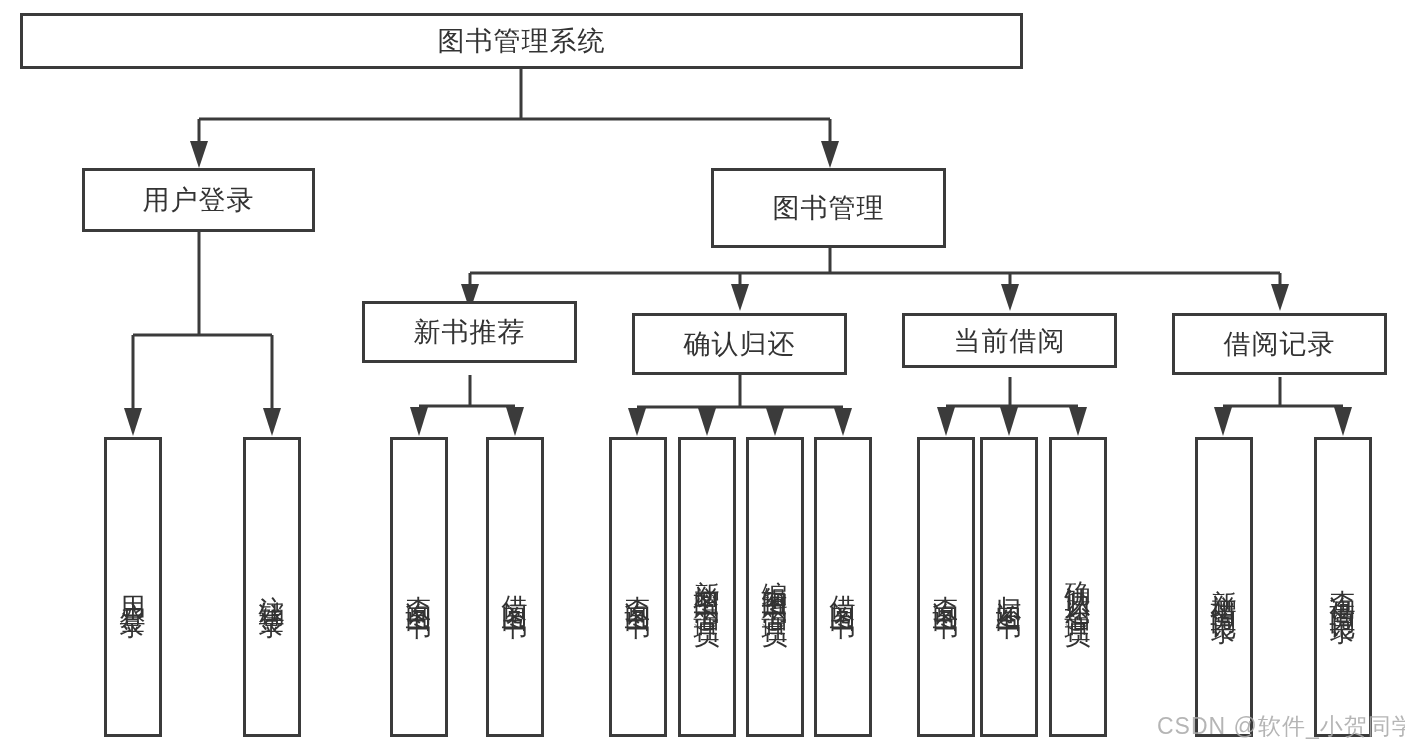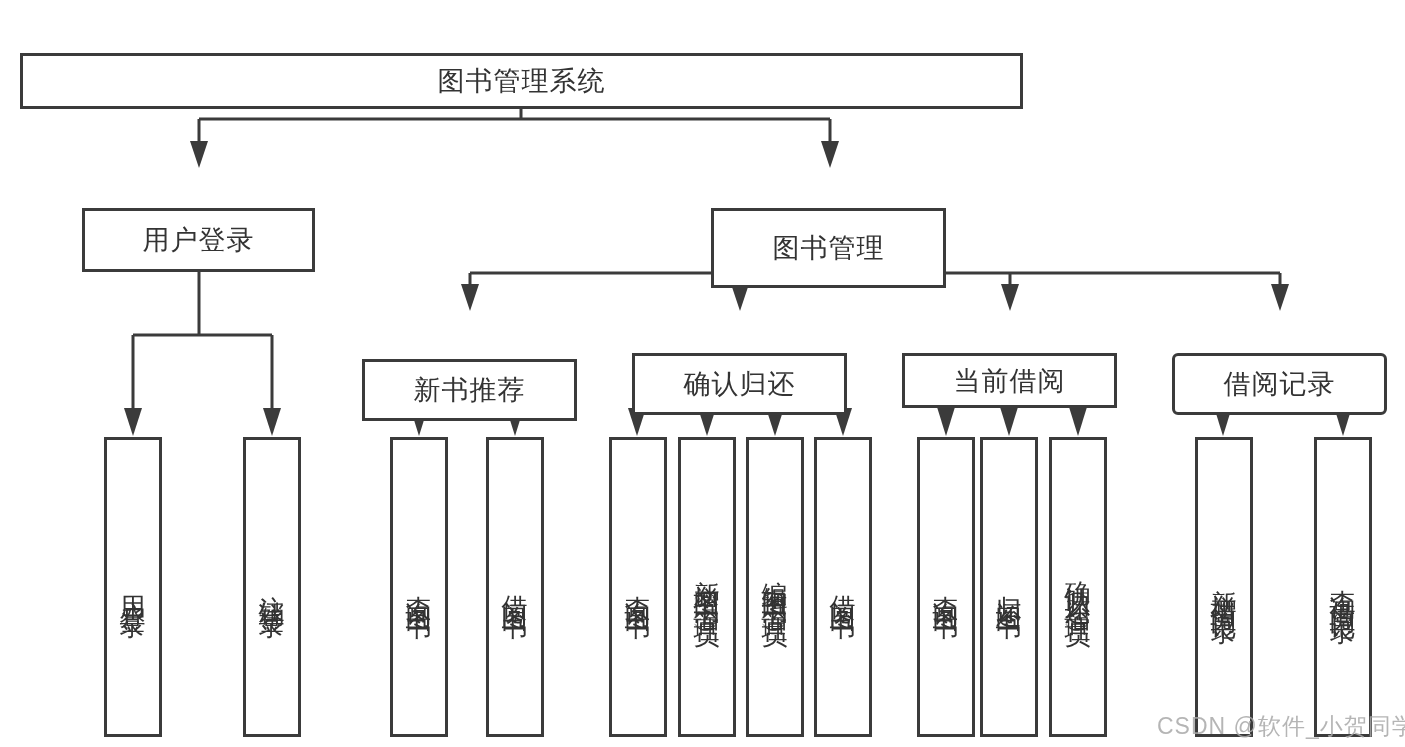--- a/index.html
+++ b/index.html
@@ -25,21 +25,21 @@
     position: absolute;
     box-sizing: border-box;
     border: 3px solid #3b3b3b;
     background: #ffffff;
     display: flex;
     align-items: center;
     justify-content: center;
     color: #333333;
     z-index: 2;
   }
-  .node.h { font-size: 27px; letter-spacing: 1px; margin-top: 40px; }
+  .node.h { font-size: 27px; letter-spacing: 1px; }
   .node.leaf { top: 437px; width: 58px; height: 300px; }
   .vtext {
     writing-mode: vertical-rl;
     text-orientation: mixed;
     font-size: 26px;
     line-height: 1;
     letter-spacing: 6px;
     color: #333333;
     white-space: nowrap;
   }
@@ -111,30 +111,30 @@
     <span>图书管理系统</span>
   </div>
 
   <div class="node h" style="left:82px; top:168px; width:233px; height:64px;">
     <span>用户登录</span>
   </div>
   <div class="node h" style="left:711px; top:168px; width:235px; height:80px;">
     <span>图书管理</span>
   </div>
 
-  <div class="node h" style="left:362px; top:319px; width:215px; height:62px;">
+  <div class="node h" style="left:362px; top:301px; width:215px; height:62px;">
     <span>新书推荐</span>
   </div>
   <div class="node h" style="left:632px; top:313px; width:215px; height:62px;">
     <span>确认归还</span>
   </div>
   <div class="node h" style="left:902px; top:313px; width:215px; height:55px;">
     <span>当前借阅</span>
   </div>
-  <div class="node h" style="left:1172px; top:313px; width:215px; height:62px;border-radius:6px;">
+  <div class="node h" style="left:1172px; top:313px; width:215px; height:62px;">
     <span>借阅记录</span>
   </div>
 
   <div class="node leaf" style="left:104px;">
     <span class="vtext">用户登录</span>
   </div>
   <div class="node leaf" style="left:243px;">
     <span class="vtext">注销登录</span>
   </div>
 

